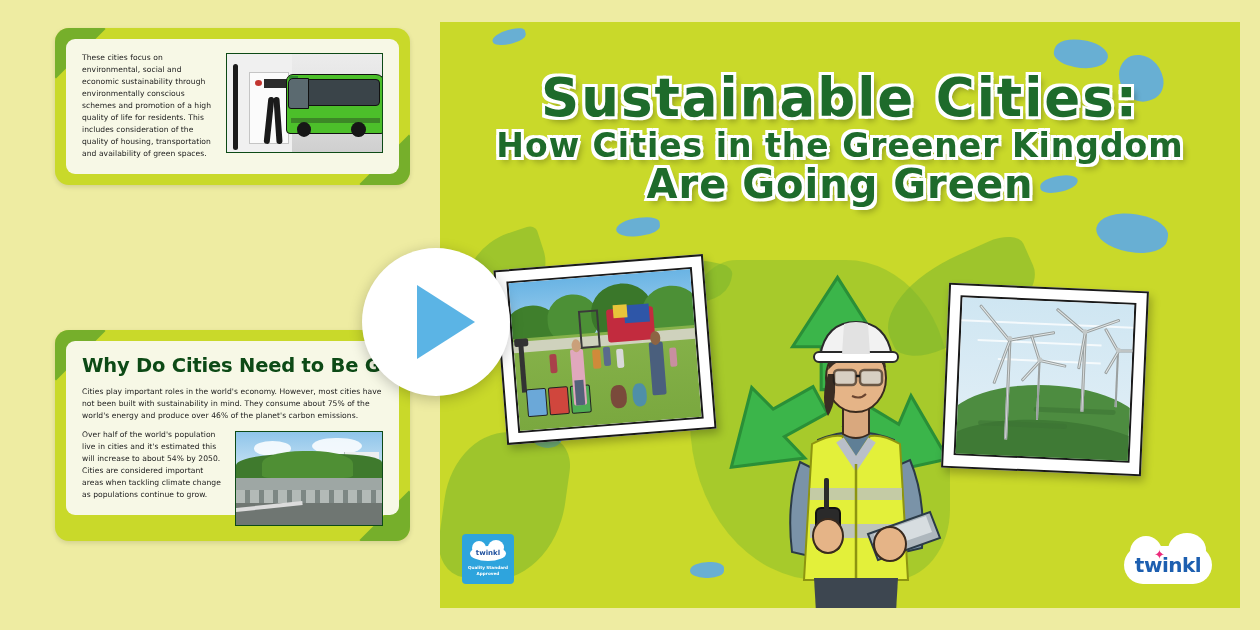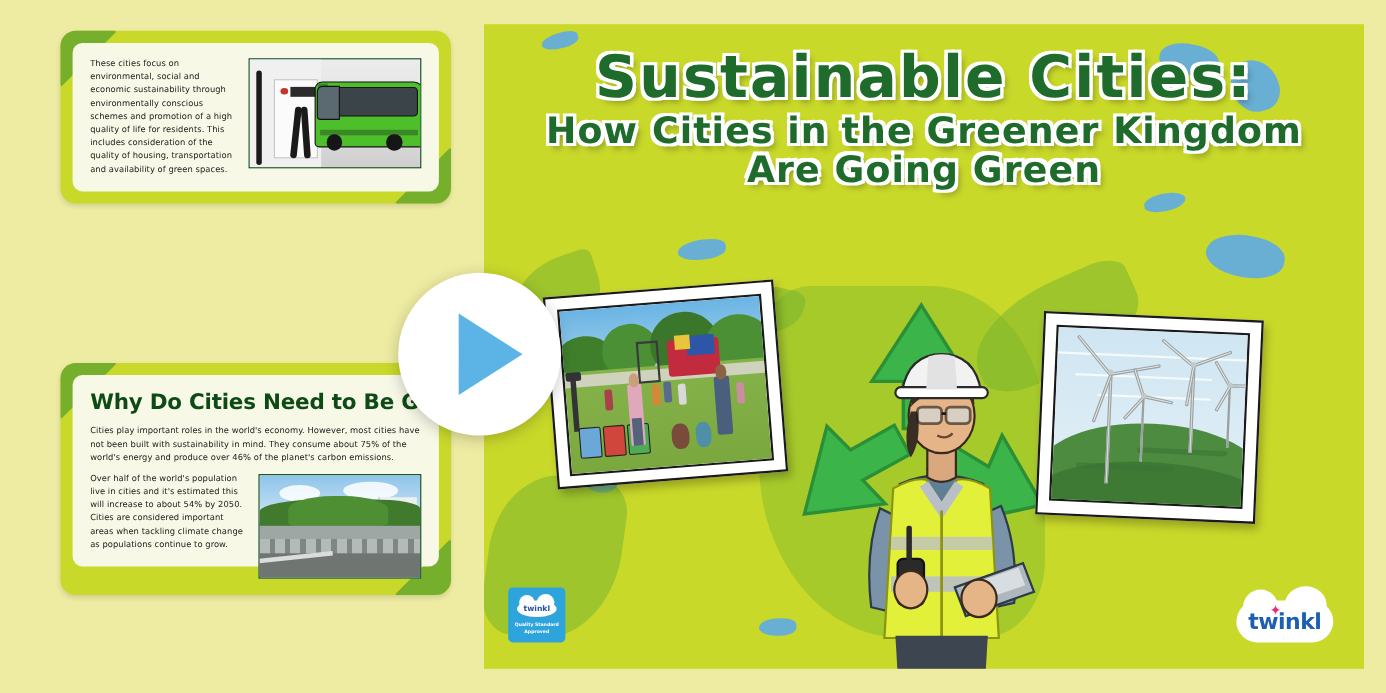--- a/index.html
+++ b/index.html
@@ -146,41 +146,41 @@
   .leaf-shape { position: absolute; background: #7ab52e; opacity: .55; }
   .lf1 { left: 22px;  top: 214px; width: 86px; height: 70px; border-radius: 70% 10% 60% 20%; transform: rotate(-18deg); }
   .lf2 { left: 230px; top: 238px; width: 60px; height: 44px; border-radius: 60% 20% 70% 18%; transform: rotate(12deg); }
   .lf3 { left: 4px;   top: 410px; width: 120px; height: 150px; border-radius: 50% 20% 58% 24%; transform: rotate(8deg); }
   .lf4 { left: 250px; top: 238px; width: 260px; height: 320px; border-radius: 18% 40% 22% 50%; opacity:.42; }
   .lf5 { left: 440px; top: 236px; width: 160px; height: 80px; border-radius: 60% 20% 50% 28%; transform: rotate(-24deg); }
 
   
   #title-block {
     position: absolute;
-    left: 0; top: 21px;
+    left: 0; top: 48px;
     width: 800px;
     text-align: center;
     z-index: 10;
     pointer-events: none;
   }
   .title-line {
     font-family: "DejaVu Sans", sans-serif;
     font-weight: bold;
     color: #1e6b2b;
     letter-spacing: 1px;
     line-height: 1.04;
     text-shadow:
        2px 0 0 #fff, -2px 0 0 #fff, 0 2px 0 #fff, 0 -2px 0 #fff,
        2px 2px 0 #fff, -2px 2px 0 #fff, 2px -2px 0 #fff, -2px -2px 0 #fff,
        3px 3px 0 #fff, -3px 3px 0 #fff, 3px -3px 0 #fff, -3px -3px 0 #fff,
        4px 5px 6px rgba(0,0,0,0.30);
   }
   #title-main { font-size: 53px; letter-spacing: 2px; }
   #title-sub1 { font-size: 33px; margin-top: 4px; }
-  #title-sub2 { font-size: 33px; margin-top: 1px; }
+  #title-sub2 { font-size: 40px; margin-top: 1px; }
 
   
   .polaroid {
     position: absolute;
     background: #fff;
     border: 2px solid #1a1a1a;
     box-shadow: 3px 5px 8px rgba(0,0,0,0.25);
     padding: 10px 10px 22px 10px;
     z-index: 6;
   }

